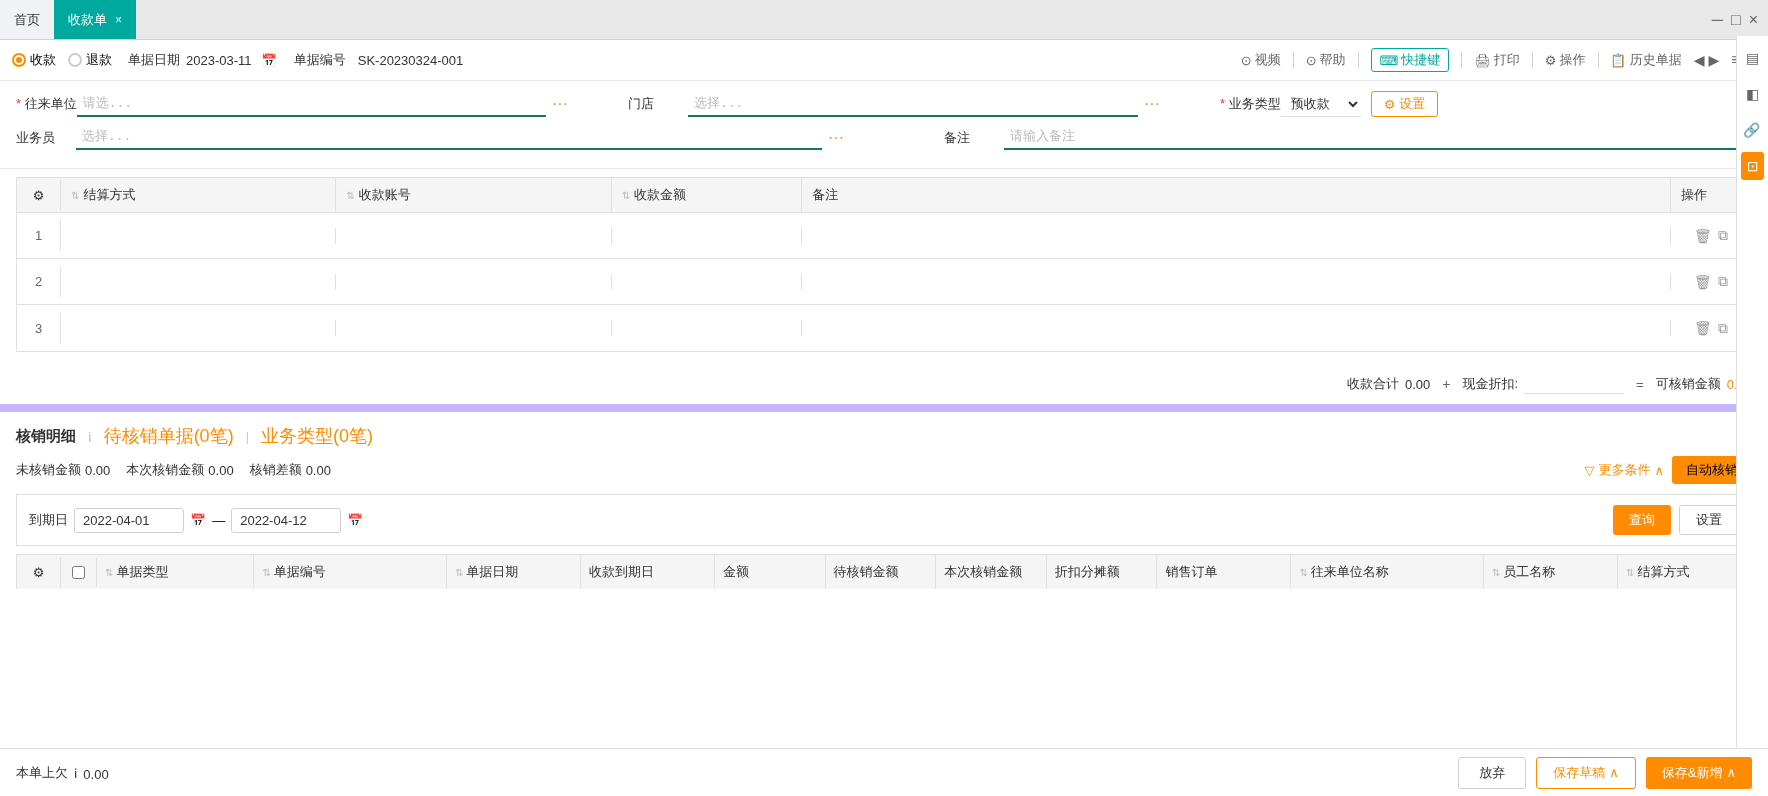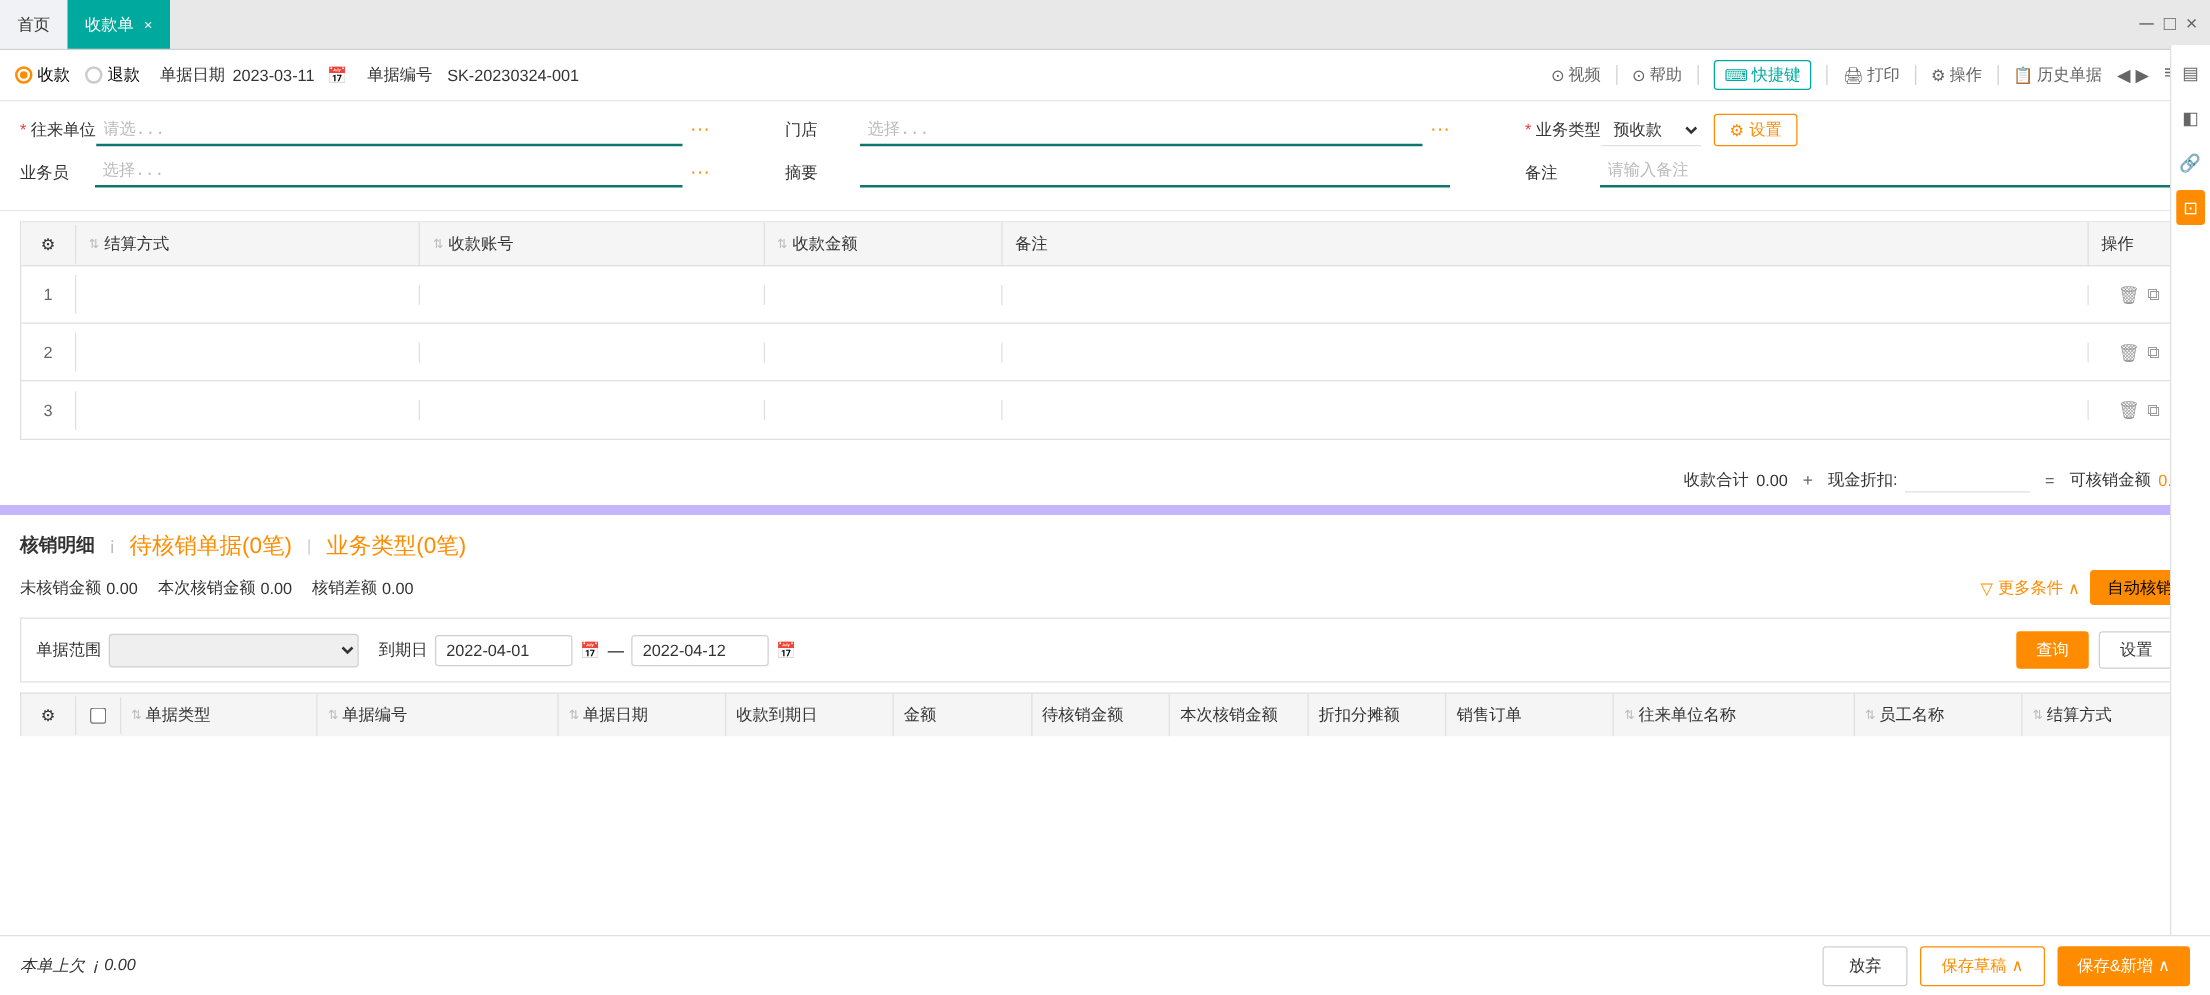--- a/index.html
+++ b/index.html
@@ -120,21 +120,21 @@
     .vth.pending { flex: 0.8; }
     .vth.this-verify { flex: 0.8; }
     .vth.discount { flex: 0.8; }
     .vth.sales-order { flex: 1; }
     .vth.company { flex: 1.5; }
     .vth.staff { flex: 1; }
     .vth.dept { flex: 1; border-right: none; }
     
     
     .bottom-bar { position: fixed; bottom: 0; left: 0; right: 0; height: 48px; background: #fff; border-top: 1px solid #e0e0e0; display: flex; align-items: center; padding: 0 16px; }
-    .bottom-left { display: flex; align-items: flex-start; gap: 6px; color: #333; font-style: italic; }
+    .bottom-left { display: flex; align-items: flex-end; gap: 6px; color: #333; }
     .bottom-right { margin-left: auto; display: flex; gap: 10px; }
     .abandon-btn { background: #fff; border: 1px solid #d0d0d0; color: #333; padding: 6px 20px; border-radius: 3px; cursor: pointer; }
     .save-draft-btn { background: #fff; border: 1px solid #ff8c00; color: #ff8c00; padding: 6px 16px; border-radius: 3px; cursor: pointer; display: flex; align-items: center; gap: 4px; }
     .save-new-btn { background: #ff8c00; border: none; color: #fff; padding: 6px 16px; border-radius: 3px; cursor: pointer; display: flex; align-items: center; gap: 4px; }
     
     
     .right-sidebar { position: fixed; right: 0; top: 36px; width: 32px; background: #fff; border-left: 1px solid #e0e0e0; display: flex; flex-direction: column; align-items: center; padding-top: 8px; gap: 8px; height: calc(796px - 36px - 48px); }
     .sidebar-icon { cursor: pointer; color: #666; font-size: 14px; padding: 6px; border-radius: 3px; }
     .sidebar-icon.active { background: #ff8c00; color: #fff; }
     
@@ -247,24 +247,20 @@
         </button>
       </div>
     </div>
     <div class="form-row">
       <div class="form-field" style="flex:2;">
         <label class="form-label">业务员</label>
         <input class="form-input" type="text" placeholder="选择..." style="">
         <span class="form-more">···</span>
       </div>
       <div class="field-separator"></div>
-      <div class="form-field" style="flex:2;">
-        <label class="form-label" style="margin-left:20px;">摘要</label>
-        <input class="form-input" type="text" style="">
-      </div>
       <div class="field-separator"></div>
       <div class="form-field" style="flex:2;">
         <label class="form-label" style="margin-left:20px;">备注</label>
         <input class="form-input" type="text" placeholder="请输入备注" style="">
       </div>
     </div>
   </div>
 
   <div class="table-section" style="padding-top:8px;">
     <div class="table-wrapper">
@@ -379,24 +375,20 @@
         <div class="filter-btn">
           <span>▽</span>
           <span>更多条件</span>
           <span>∧</span>
         </div>
         <button class="auto-btn">自动核销</button>
       </div>
     </div>
 
     <div class="filter-row">
-      <div class="filter-field">
-        <span class="filter-label">单据范围</span>
-        <select class="filter-select"></select>
-      </div>
       <div class="filter-field filter-date-range">
         <span class="filter-label">到期日</span>
         <input class="filter-date-input" type="text" value="2022-04-01" style="">
         <span>📅</span>
         <span>—</span>
         <input class="filter-date-input" type="text" value="2022-04-12" style="">
         <span>📅</span>
       </div>
       <div class="filter-right">
         <button class="query-btn">查询</button>

